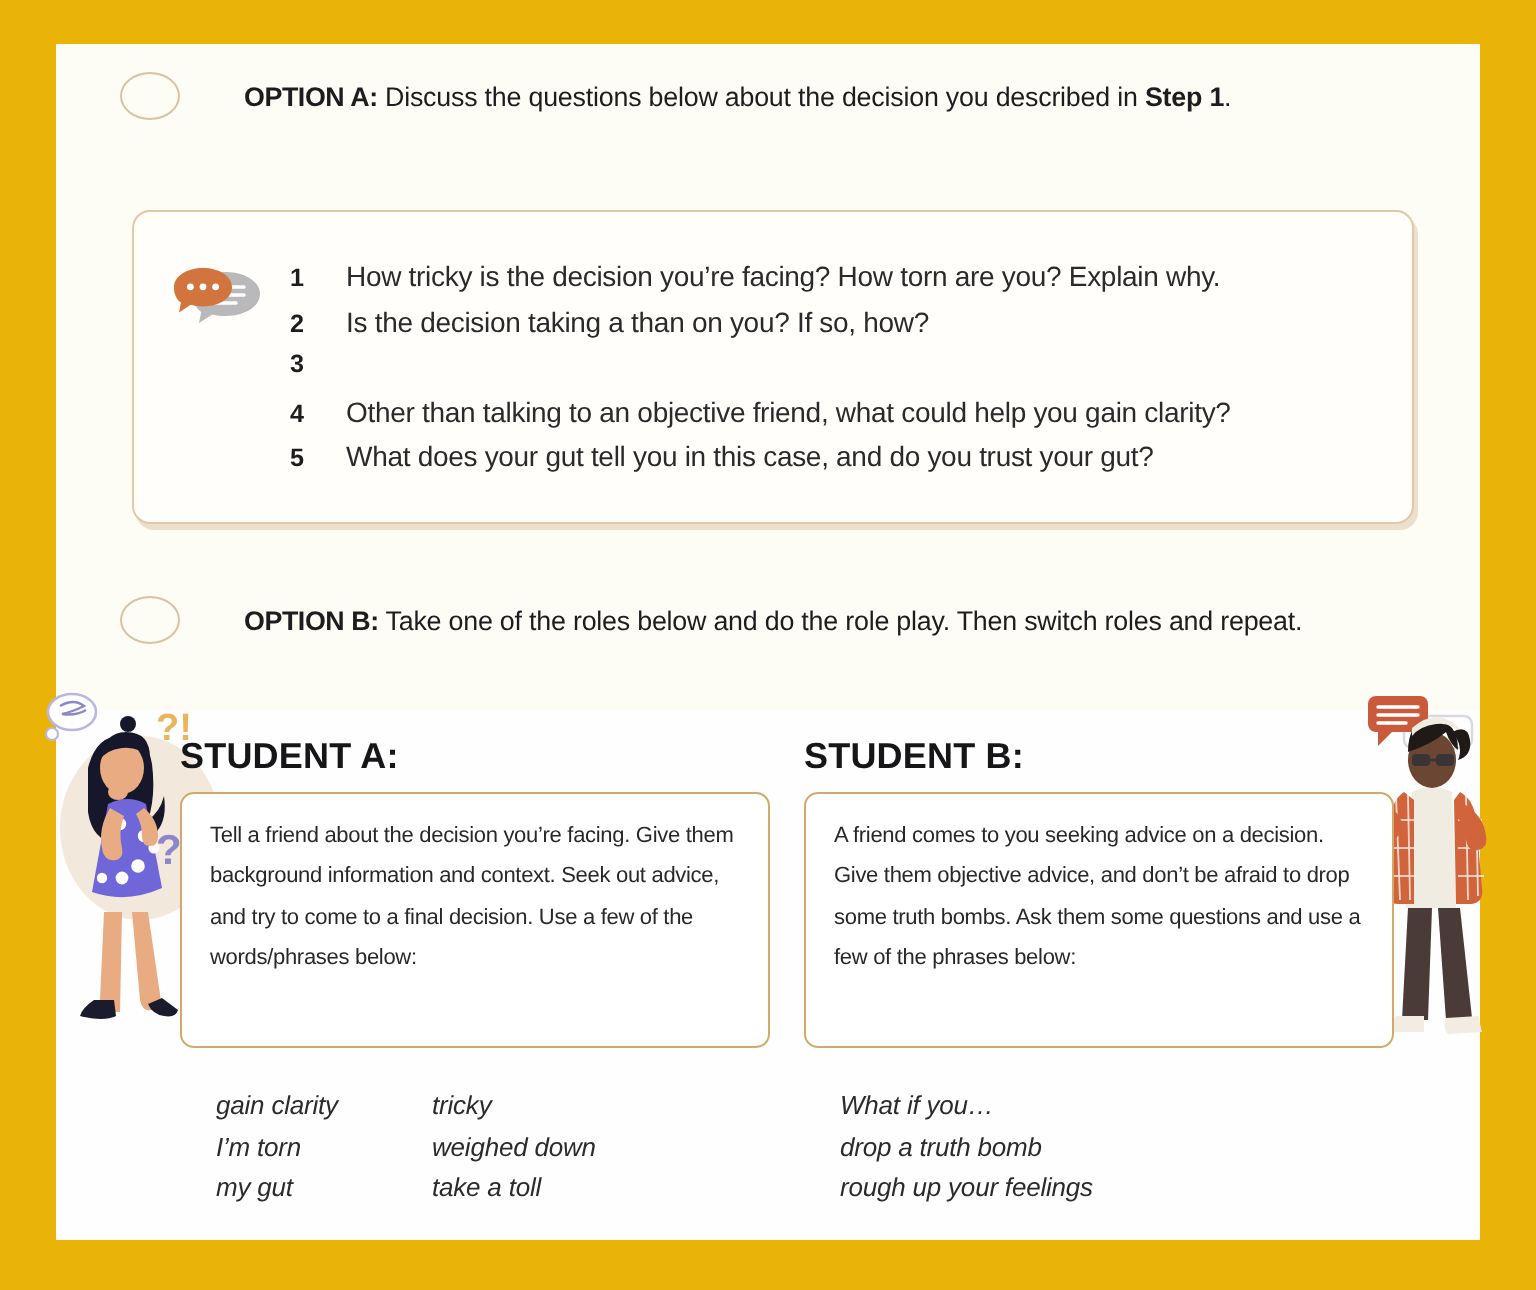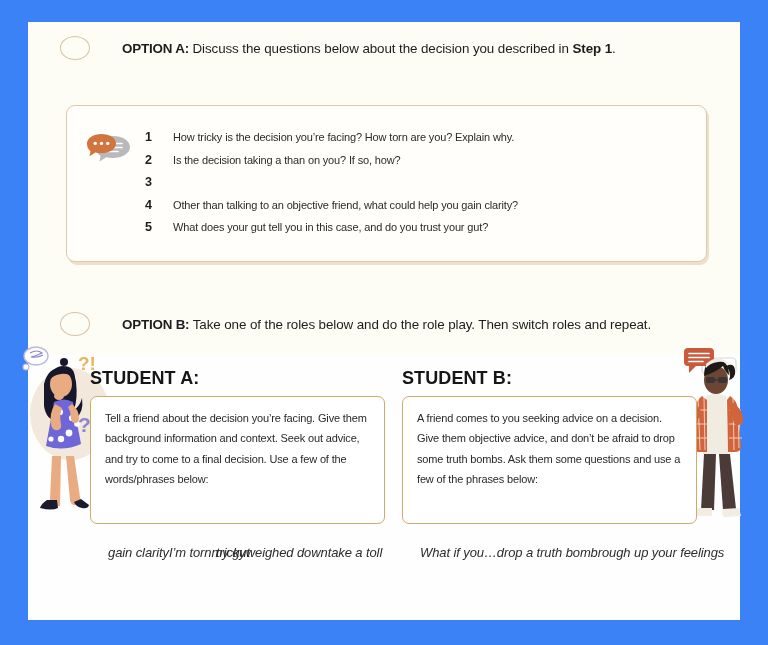--- a/index.html
+++ b/index.html
@@ -12,21 +12,21 @@
 
   body {
     font-family: "Liberation Sans", sans-serif;
     background: #4a5fb4;
   }
 
   #page {
     position: relative;
     width: 768px;
     height: 645px;
-    background: #3b82f6;
+    background: #eab308;
     padding-left: 45px;
   }
 
   
   .panel-top {
     position: absolute;
     left: 28px;
     top: 22px;
     width: 712px;
     height: 333px;
@@ -61,21 +61,21 @@
     pointer-events: none;
   }
 
   
   .option-row {
     position: absolute;
     display: flex;
     align-items: center;
   }
   #optionA-row { left: 60px; top: 36px; }
-  #optionB-row { left: 60px; top: 312px; }
+  #optionB-row { left: 60px; top: 298px; }
 
   .radio-circle {
     width: 30px;
     height: 24px;
     border: 1.6px solid #d8c3a5;
     border-radius: 50%;
     flex: none;
   }
 
   .option-text {
@@ -124,21 +124,21 @@
     height: 22.5px;
   }
   .q-num {
     width: 28px;
     flex: none;
     font-size: 12.6px;
     font-weight: bold;
     color: #1d1d1f;
   }
   .q-text {
-    font-size: 11px;
+    font-size: 14px;
     color: #2a2a2c;
     letter-spacing: -0.15px;
     white-space: nowrap;
   }
 
   
   .student-col { position: absolute; top: 368px; width: 295px; }
   #student-a-col { left: 90px; }
   #student-b-col { left: 402px; }
 
@@ -166,21 +166,21 @@
 
   
   .phrases {
     position: absolute;
     top: 543px;
     display: flex;
   }
   #phrases-a { left: 108px; }
   #phrases-b { left: 420px; }
 
-  .phrase-col { display: flex; flex-direction: row; }
+  .phrase-col { display: flex; flex-direction: column; }
   #phrases-a .phrase-col:first-child { width: 108px; }
   #phrases-a .phrase-col:last-child  { width: 150px; }
   #phrases-b .phrase-col:first-child { width: 124px; }
   #phrases-b .phrase-col:last-child  { width: 170px; }
 
   .phrase {
     font-style: italic;
     font-size: 13px;
     line-height: 20.5px;
     color: #2b2b2d;

